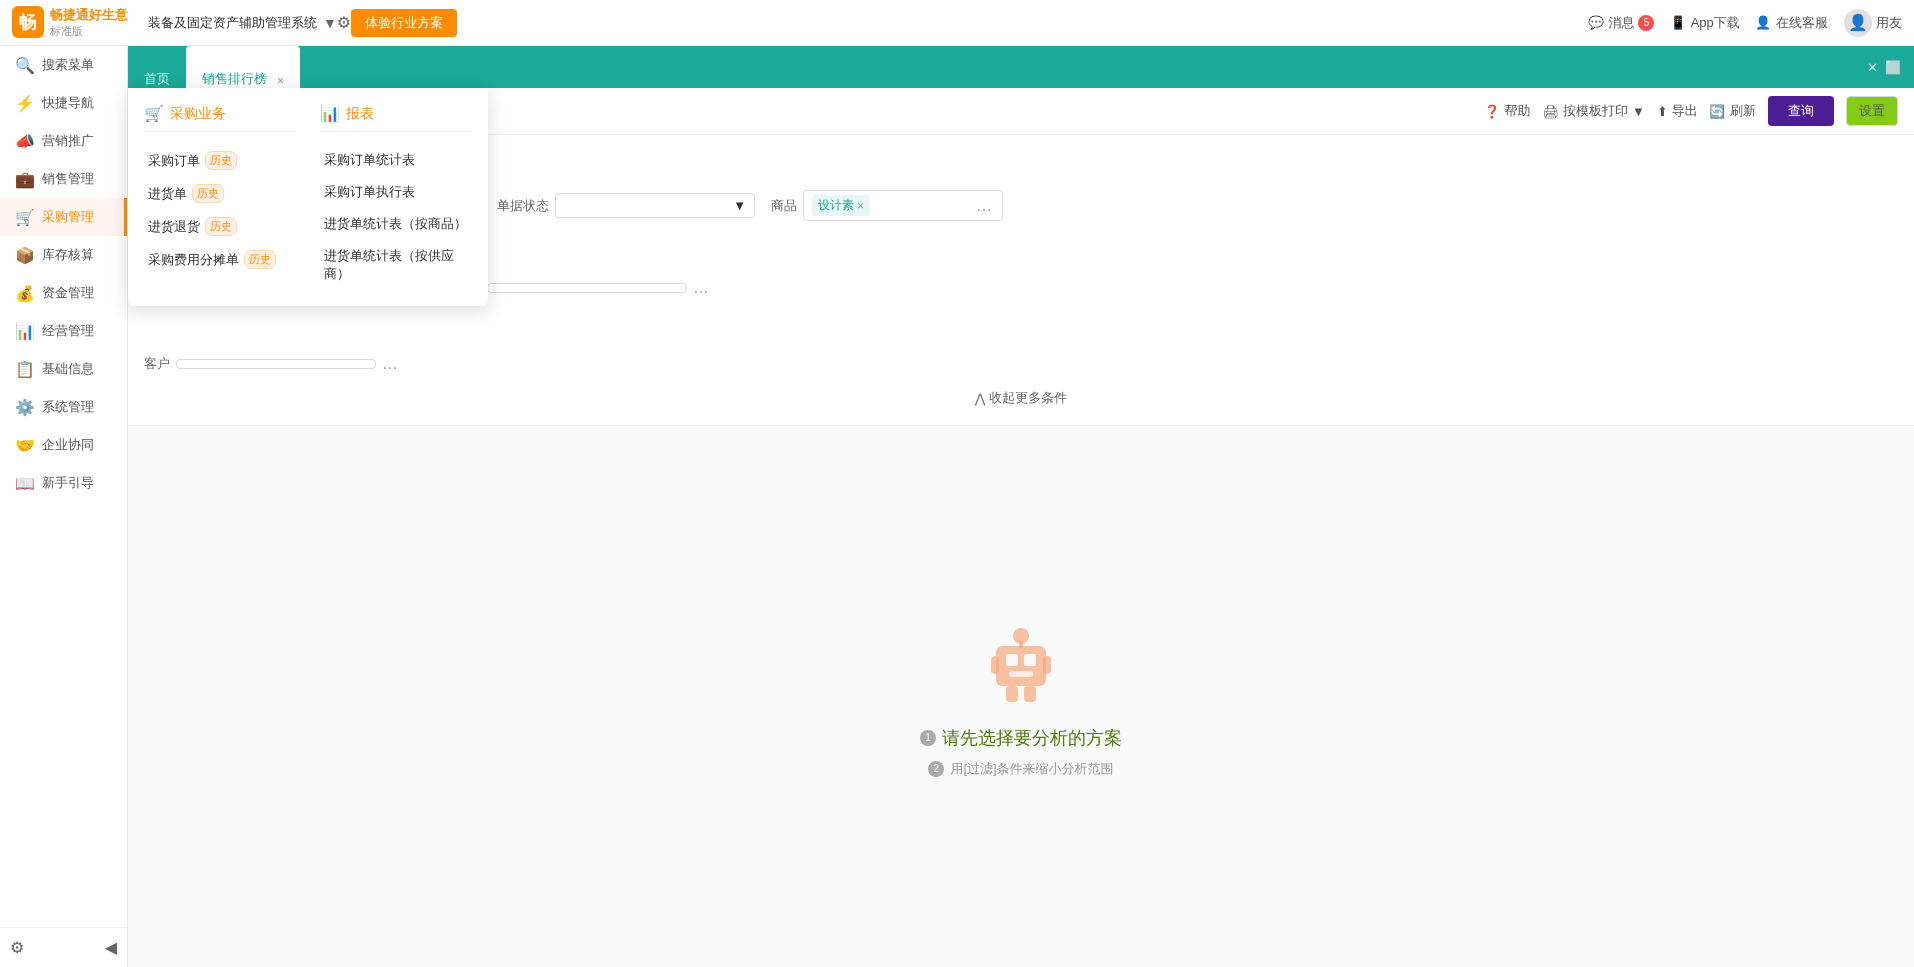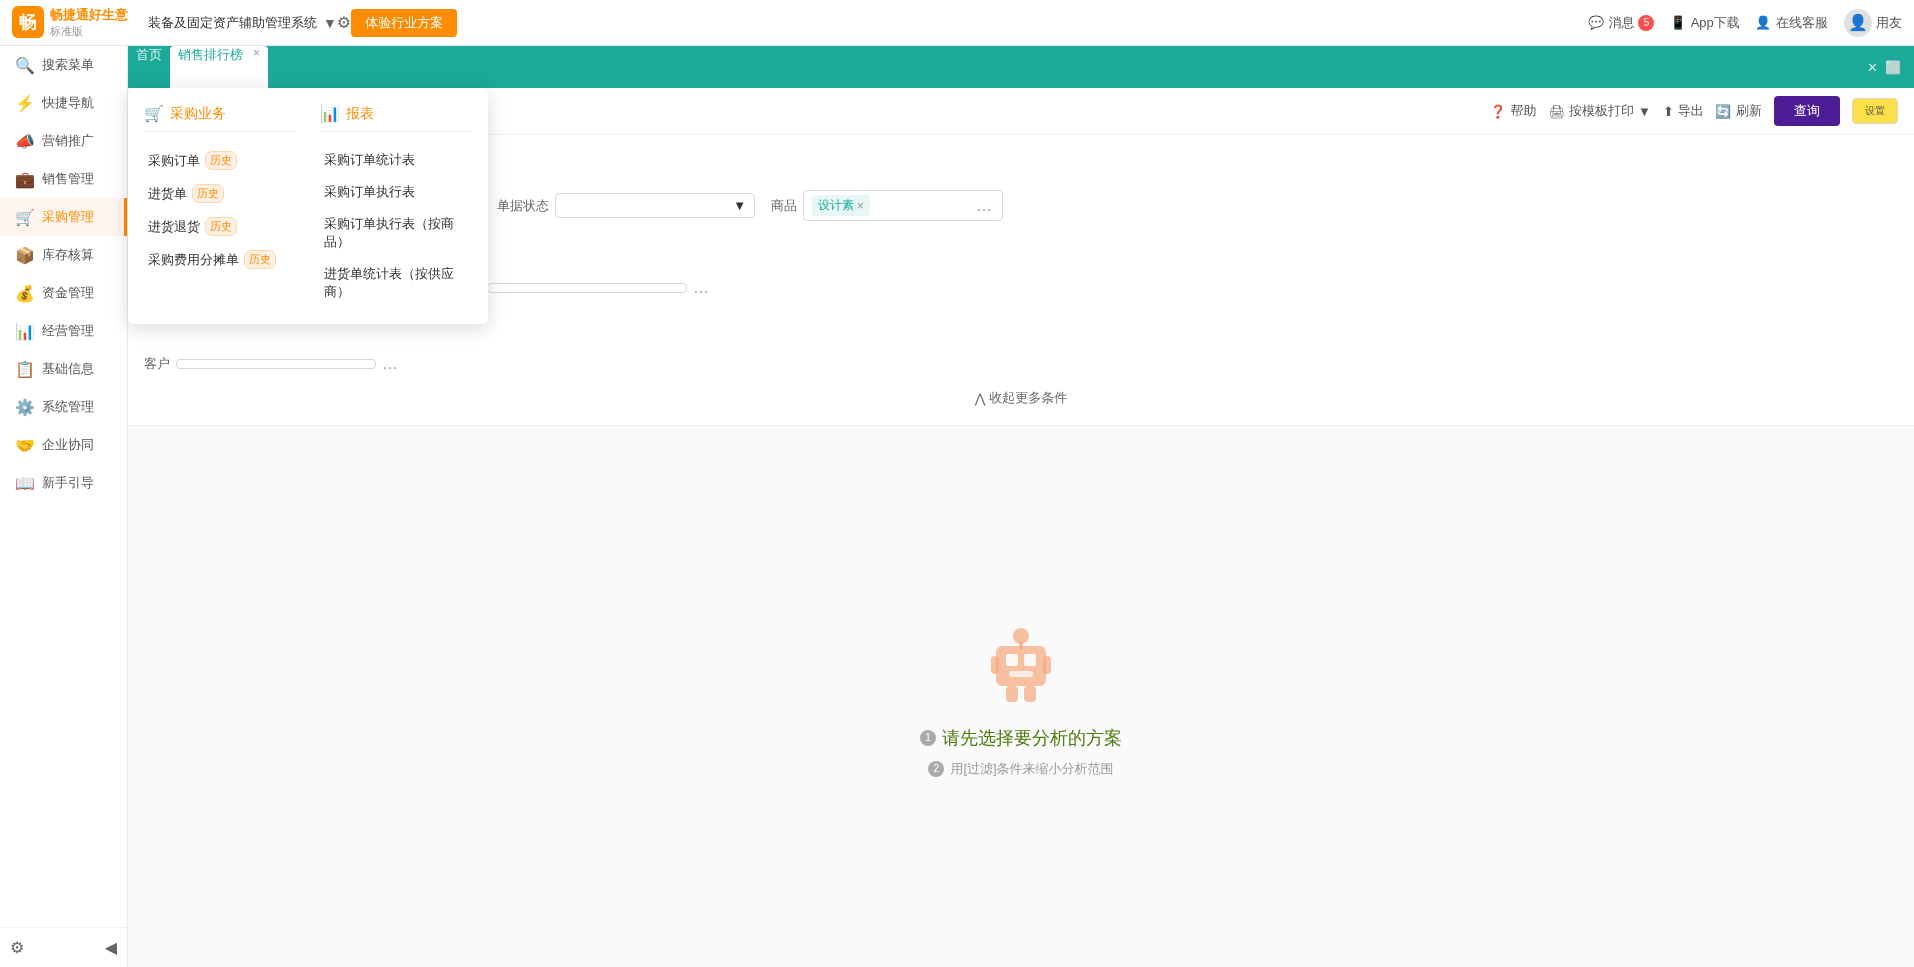--- a/index.html
+++ b/index.html
@@ -20,37 +20,37 @@
     .top-bar-actions { display: flex; align-items: center; gap: 16px; margin-left: auto; }
     .industry-btn { background: #ff8c00; color: white; border: none; padding: 5px 14px; border-radius: 4px; cursor: pointer; font-size: 13px; }
     .settings-icon-btn { background: none; border: none; cursor: pointer; color: #666; font-size: 16px; }
     .dropdown-btn { background: none; border: none; cursor: pointer; color: #666; font-size: 14px; }
     .top-action-item { display: flex; align-items: center; gap: 4px; color: #555; cursor: pointer; font-size: 13px; }
     .top-action-item .badge { background: #ff4d4f; color: white; border-radius: 10px; font-size: 10px; padding: 0 4px; min-width: 16px; height: 16px; display: flex; align-items: center; justify-content: center; }
     .user-avatar { width: 28px; height: 28px; background: #e0e0e0; border-radius: 50%; display: flex; align-items: center; justify-content: center; color: #999; font-size: 16px; }
 
     
     .tab-bar { height: 42px; background: #1ba99a; display: flex; align-items: center; padding: 0; flex-shrink: 0; }
-    .tab-item { height: 42px; display: flex; align-items: flex-start; padding: 0 8px; cursor: pointer; font-size: 13px; color: rgba(255,255,255,0.85); gap: 6px; }
+    .tab-item { height: 42px; display: flex; align-items: flex-end; padding: 0 16px; cursor: pointer; font-size: 13px; color: rgba(255,255,255,0.85); gap: 6px; }
     .tab-item.active { background: #fff; color: #1ba99a; font-weight: 500; border-radius: 4px 4px 0 0; }
     .tab-item .tab-close { font-size: 12px; color: #999; margin-left: 4px; }
     .tab-spacer { flex: 1; }
     .tab-window-btns { display: flex; align-items: center; gap: 8px; padding: 0 12px; color: rgba(255,255,255,0.8); }
     .sidebar-menu { flex: 1; overflow-y: auto; }
     .sidebar-item { display: flex; align-items: center; gap: 8px; padding: 10px 16px; cursor: pointer; color: #555; font-size: 13px; }
     .sidebar-item.active { background: #fff5ee; color: #ff8c00; border-right: 3px solid #ff8c00; }
     .sidebar-item .s-icon { width: 18px; height: 18px; display: flex; align-items: center; justify-content: center; font-size: 16px; }
     .sidebar-bottom { padding: 10px; display: flex; justify-content: space-between; border-top: 1px solid #f0f0f0; }
 
     
     .content-toolbar { background: #fff; padding: 8px 16px; display: flex; align-items: center; gap: 12px; border-bottom: 1px solid #f0f0f0; flex-shrink: 0; }
     .toolbar-spacer { flex: 1; }
     .toolbar-btn { display: flex; align-items: center; gap: 4px; color: #555; cursor: pointer; font-size: 13px; background: none; border: none; }
     .query-btn { background: #4c1d95; color: white; border: none; padding: 6px 20px; border-radius: 4px; cursor: pointer; font-size: 13px; }
-    .settings-small-btn { border: 1px solid #d9d9d9; background: #fde047; color: #555; padding: 5px 12px; border-radius: 4px; cursor: pointer; font-size: 10px; }
+    .settings-small-btn { border: 1px solid #d9d9d9; background: #84cc16; color: #555; padding: 5px 12px; border-radius: 4px; cursor: pointer; font-size: 13px; }
 
     
     .filter-area { background: #fff; padding: 12px 16px; border-bottom: 1px solid #f0f0f0; flex-shrink: 0; }
     .filter-row { display: flex; align-items: center; gap: 16px; margin-bottom: 10px; }
     .filter-item { display: flex; align-items: center; gap: 6px; margin-top: 43px; }
     .filter-label { color: #666; white-space: nowrap; font-size: 13px; }
     .filter-input { border: 1px solid #d9d9d9; border-radius: 4px; padding: 4px 8px; font-size: 13px; color: #333; min-width: 160px; background: white; cursor: pointer; display: flex; align-items: center; gap: 4px; }
     .filter-select { border: 1px solid #d9d9d9; border-radius: 4px; padding: 4px 8px; font-size: 13px; color: #333; min-width: 160px; background: white; cursor: pointer; display: flex; align-items: center; justify-content: space-between; }
     .filter-tag { background: #e6f7f5; color: #1ba99a; padding: 2px 6px; border-radius: 3px; font-size: 12px; display: flex; align-items: center; gap: 3px; }
     .filter-tag .close { cursor: pointer; color: #999; }
@@ -328,21 +328,21 @@
           <span class="col-icon">📊</span>
           <span>报表</span>
         </div>
         <div class="dropdown-menu-item">
           <span>采购订单统计表</span>
         </div>
         <div class="dropdown-menu-item">
           <span>采购订单执行表</span>
         </div>
         <div class="dropdown-menu-item">
-          <span>采购订单执行表（按商品）</span>
+          <span>进货单统计表（按商品）</span>
         </div>
         <div class="dropdown-menu-item">
           <span>进货单统计表（按供应商）</span>
         </div>
       </div>
     </div>
   </div>
 </div>
 
 </body></html>

